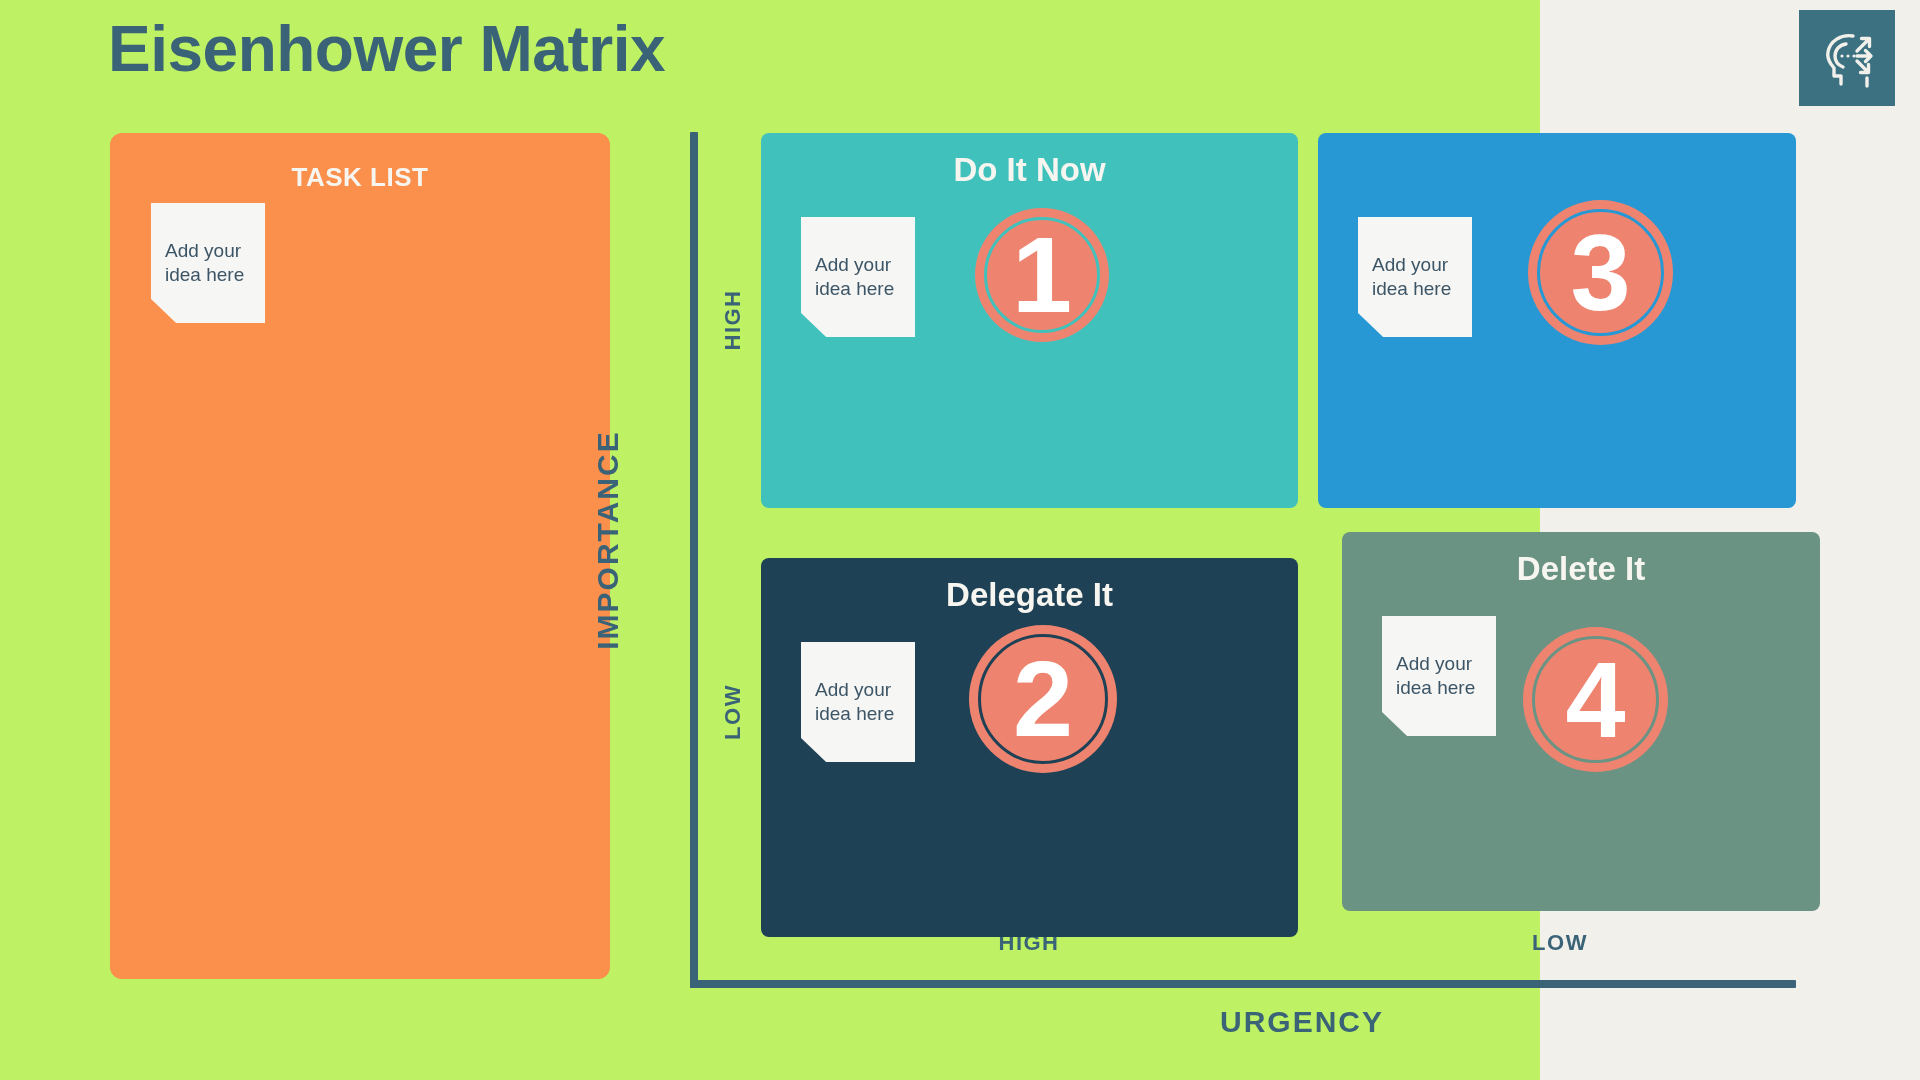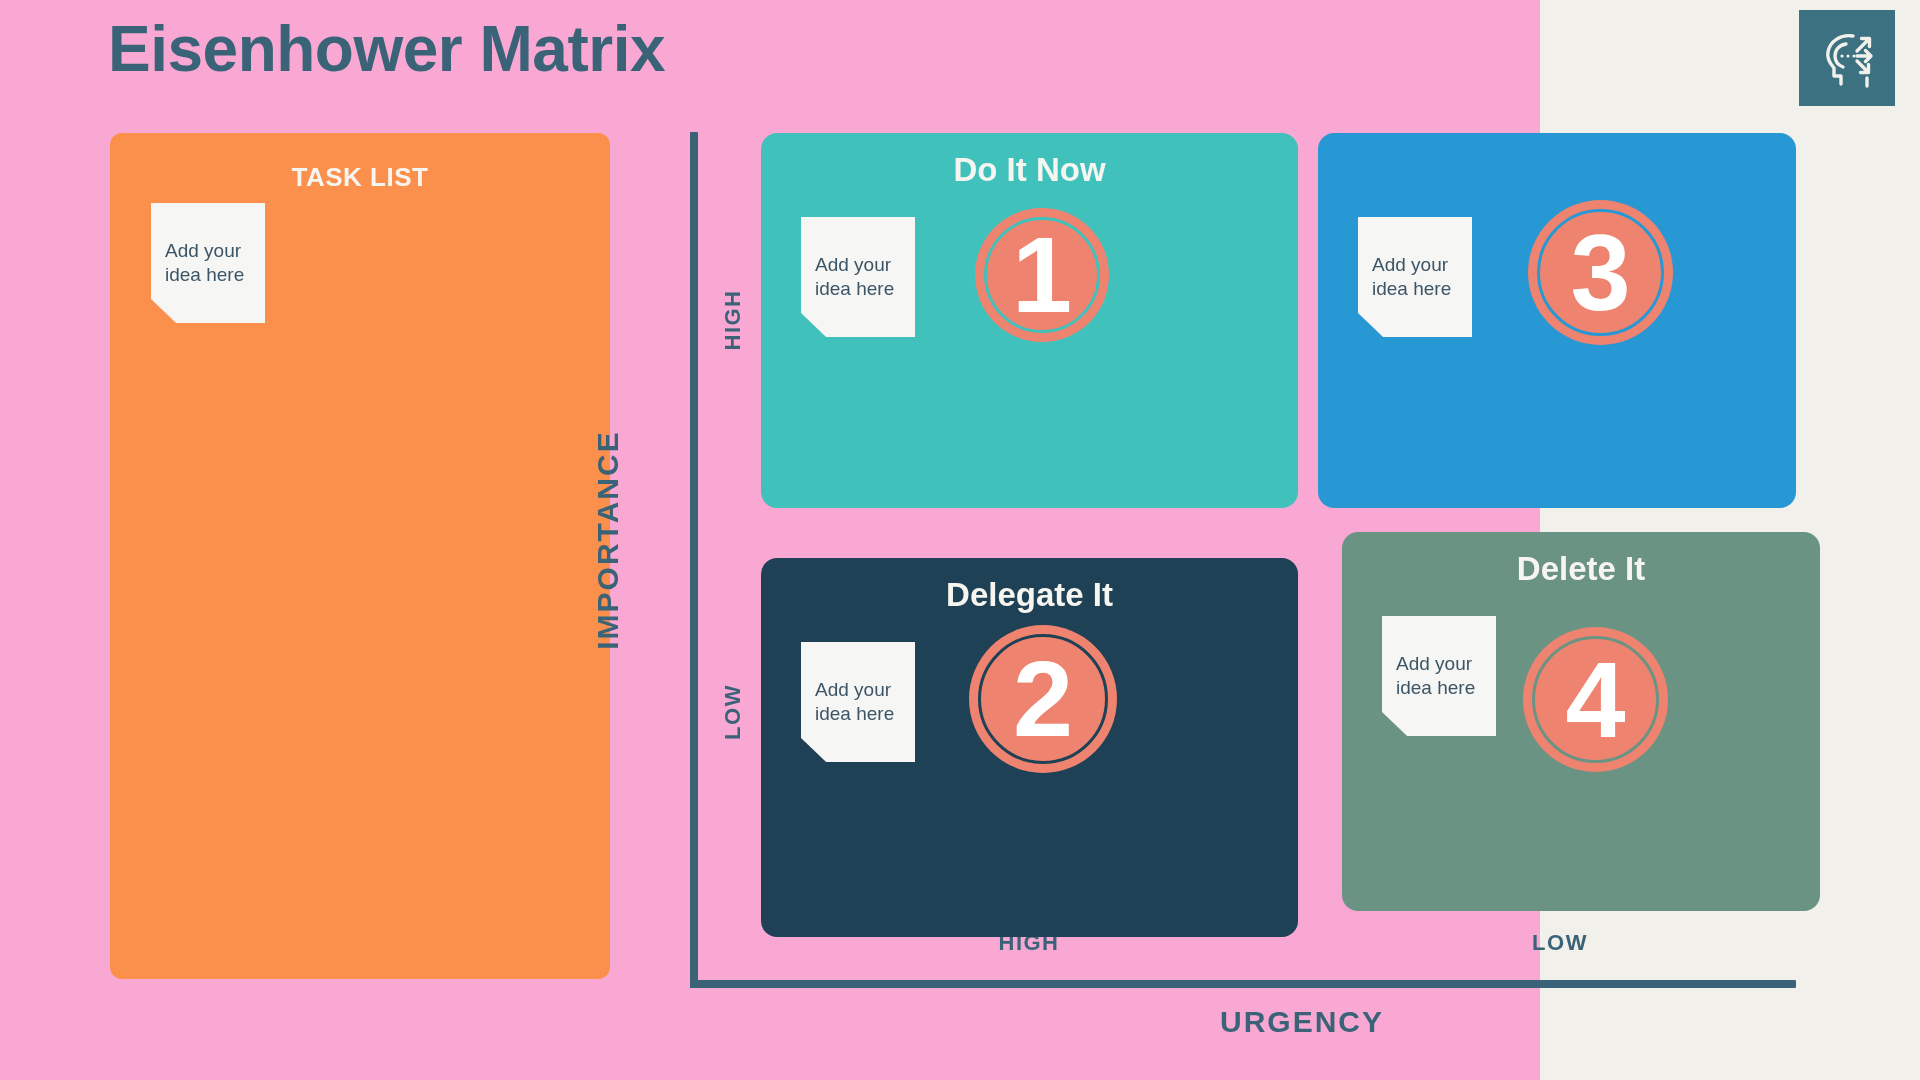--- a/index.html
+++ b/index.html
@@ -7,21 +7,21 @@
   html, body {
     width:1920px; height:1080px;
     background:#F1F0EA;
     font-family:"Liberation Sans", sans-serif;
     overflow:hidden;
   }
 
   #stage {
     position:relative;
     width:1540px; height:1080px;
-    background:#f9a8d4;
+    background:#bef264;
   }
 
   
   .page-title {
     position:absolute;
     left:108px; top:12px;
     font-size:64px;
     font-weight:bold;
     color:#3A6378;
     letter-spacing:-0.5px;
@@ -132,21 +132,21 @@
     font-size:30px;
     font-weight:bold;
     letter-spacing:2px;
     color:#3A6378;
     white-space:nowrap;
   }
 
   
   .quad {
     position:absolute;
-    border-radius:16px;
+    border-radius:8px;
   }
   .quad-title {
     position:absolute;
     left:0; right:0; top:18px;
     text-align:center;
     font-size:33px;
     font-weight:bold;
     color:#F7F5F0;
     white-space:nowrap;
   }

